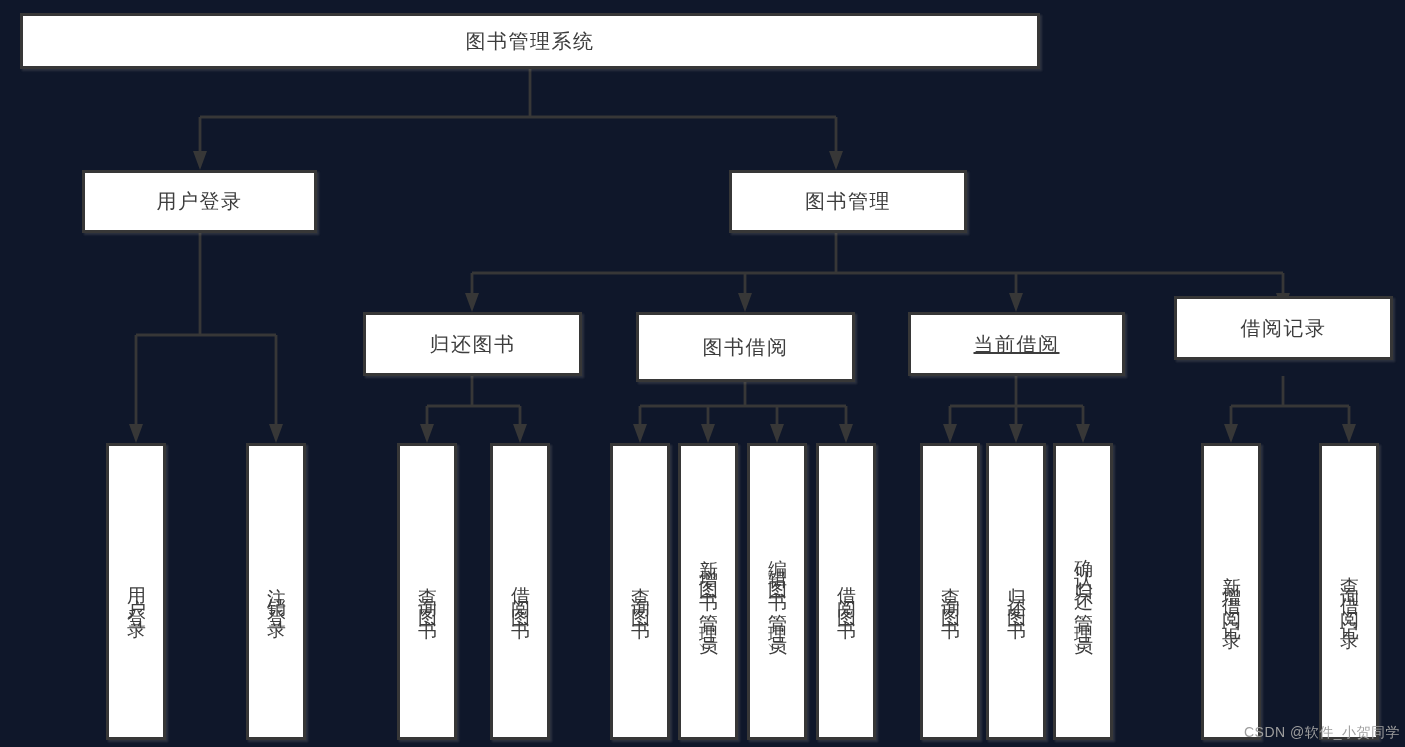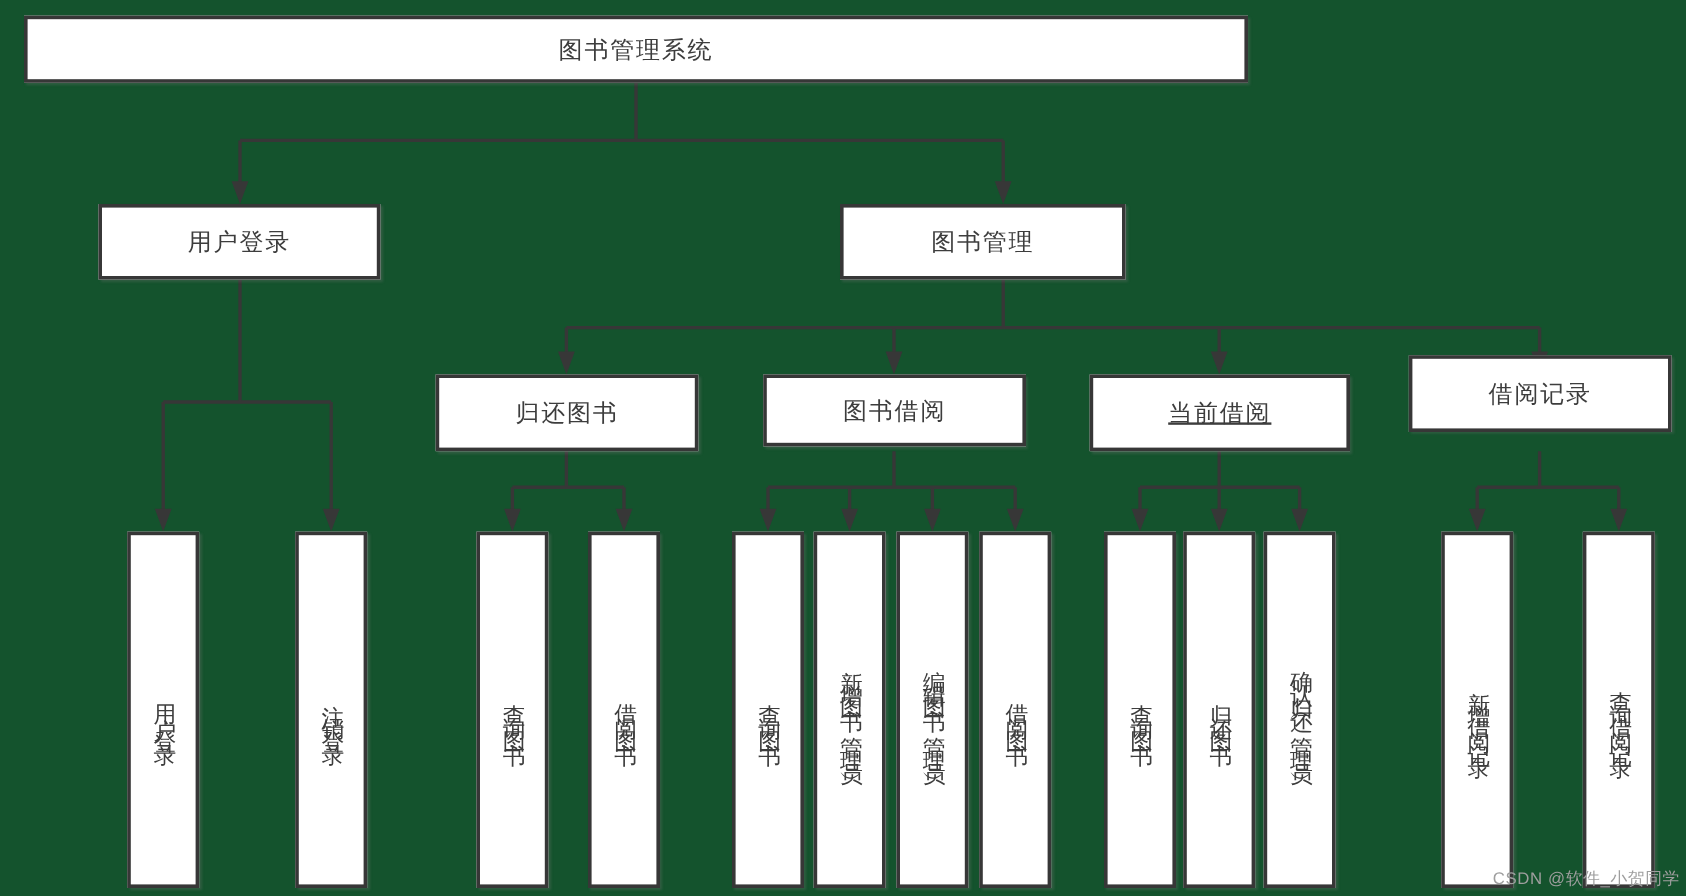--- a/index.html
+++ b/index.html
@@ -1,17 +1,17 @@
 <!DOCTYPE html>
 <html><head>
 <meta charset="utf-8">
 <style>
   html,body{margin:0;padding:0;background:#fff;}
   .canvas{
-    position:relative;width:1405px;height:747px;background:#14532d;
+    position:relative;width:1405px;height:747px;background:#0f172a;
     font-family:"Liberation Sans",sans-serif;overflow:hidden;
   }
   .connectors{position:absolute;left:0;top:0;z-index:0;}
   .node{
     position:absolute;box-sizing:border-box;background:#ffffff;
     border:3px solid #373737;display:flex;align-items:center;justify-content:center;
     color:#3d3d3d;font-size:20px;letter-spacing:1.5px;z-index:1;
     box-shadow:2px 2px 2px rgba(120,120,120,0.28);
   }
   .leaf{
@@ -78,24 +78,24 @@
       <path d="M1283 376 V406 M1231 406 H1349 M1231 406 V426 M1349 406 V426"></path>
     </g>
     <g fill="#373737" stroke="none">
       <path d="M1224 424 L1238 424 L1231 443 Z M1342 424 L1356 424 L1349 443 Z"></path>
     </g>
   </svg>
 
   <div class="node" style="left:20px;top:13px;width:1020px;height:56px;">图书管理系统</div>
 
   <div class="node" style="left:82px;top:170px;width:235px;height:63px;">用户登录</div>
-  <div class="node" style="left:700px;top:170px;width:238px;height:63px;">图书管理</div>
+  <div class="node" style="left:729px;top:170px;width:238px;height:63px;">图书管理</div>
 
   <div class="node" style="left:363px;top:312px;width:219px;height:64px;">归还图书</div>
-  <div class="node" style="left:636px;top:312px;width:219px;height:60px;">图书借阅</div>
+  <div class="node" style="left:636px;top:312px;width:219px;height:70px;">图书借阅</div>
   <div class="node" style="left:908px;top:312px;width:217px;height:64px;text-decoration:underline;">当前借阅</div>
   <div class="node" style="left:1174px;top:296px;width:219px;height:64px;">借阅记录</div>
 
   <div class="node leaf" style="left:106px;">用户登录</div>
   <div class="node leaf" style="left:246px;">注销登录</div>
 
   <div class="node leaf" style="left:397px;">查询图书</div>
   <div class="node leaf" style="left:490px;">借阅图书</div>
 
   <div class="node leaf" style="left:610px;">查询图书</div>

